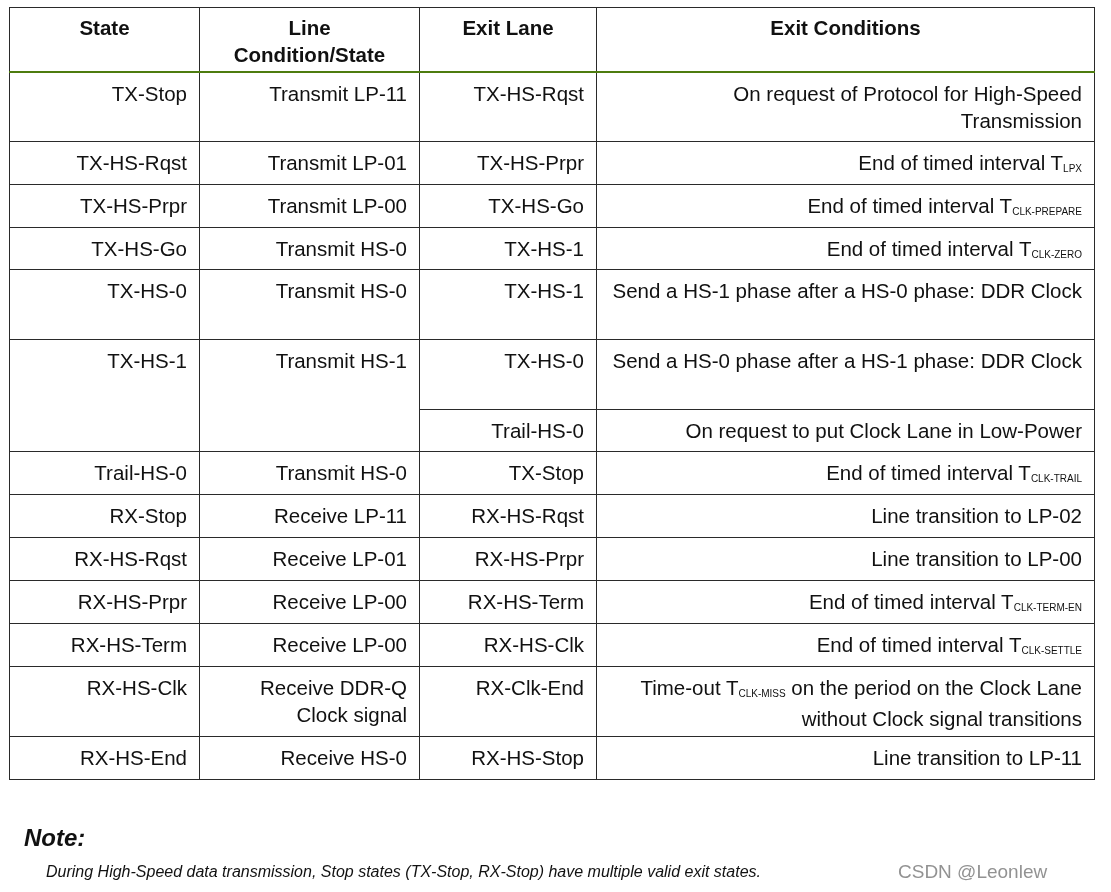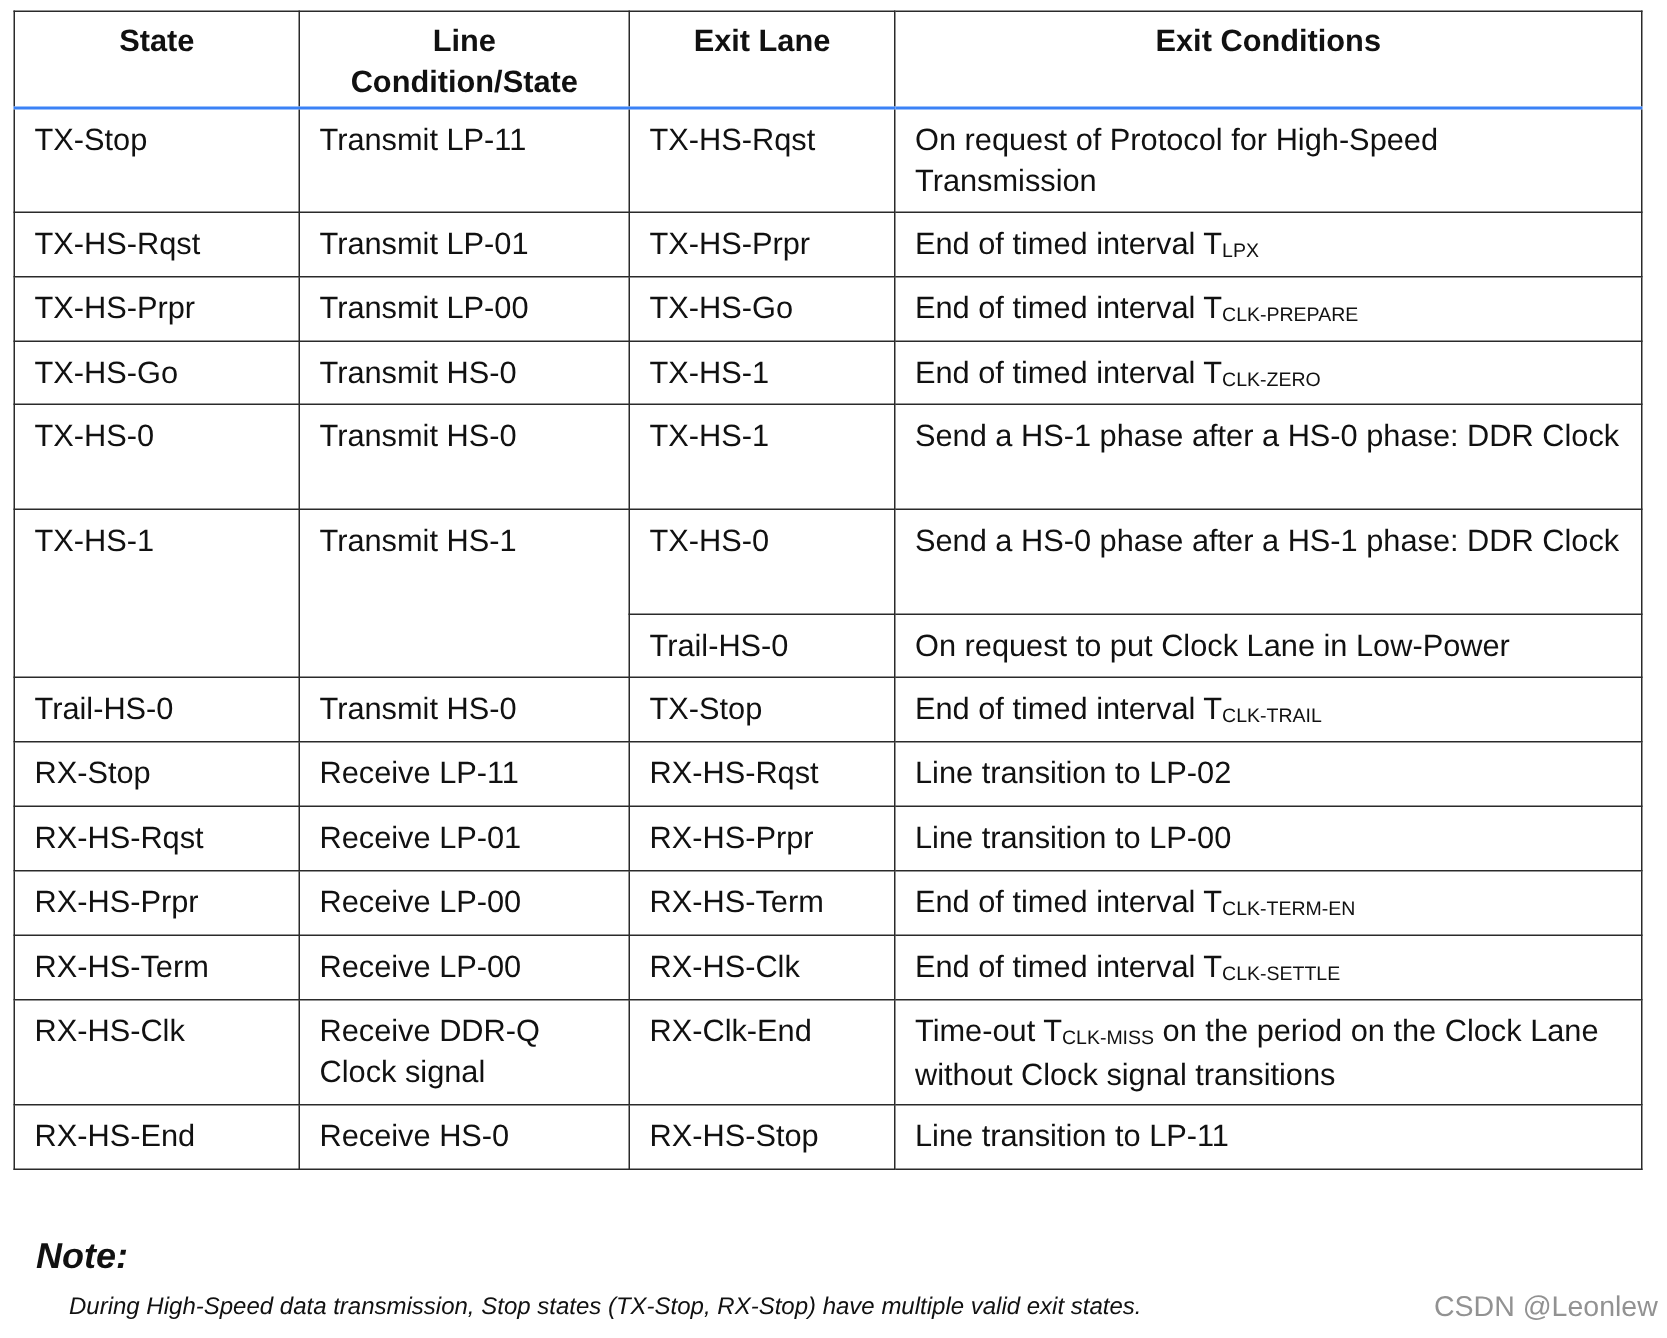--- a/index.html
+++ b/index.html
@@ -13,49 +13,49 @@
     width: 1085px;
     font-size: 20.5px; line-height: 27px;
   }
   table.state-table col.c1 { width: 190px; }
   table.state-table col.c2 { width: 220px; }
   table.state-table col.c3 { width: 177px; }
   table.state-table col.c4 { width: 498px; }
   table.state-table th, table.state-table td {
     border: 1.5px solid #2a2a2a;
     vertical-align: top;
-    text-align: left;
+    text-align: right;
     padding: 7px 12px 0 13px;
     box-sizing: border-box;
   }
   table.state-table th {
     font-weight: bold; text-align: center;
     padding-top: 6px; padding-left: 4px; padding-right: 4px;
     line-height: 27px;
   }
   table.state-table thead tr { height: 64px; }
-  table.state-table thead tr th { border-bottom: 2px solid #3b82f6; }
+  table.state-table thead tr th { border-bottom: 2px solid #4d7c0f; }
   tr.h70 { height: 70px; }
   tr.h43 { height: 43px; }
   tr.h42 { height: 42px; }
   sub.tsub {
-    font-size: 13px; vertical-align: baseline; position: relative; top: 2px;
+    font-size: 10px; vertical-align: baseline; position: relative; top: 2px;
     letter-spacing: 0;
   }
   .note {
     position: absolute; left: 24px; top: 824px;
     font-style: italic; font-size: 24px; line-height: 27px;
   }
   .note-title { font-weight: bold; }
   .note-text {
     position: absolute; left: 46px; top: 858px; white-space: nowrap;
     font-style: italic; font-size: 16px; line-height: 27px;
   }
   .watermark {
-    position: absolute; left: 956px; top: 860px; white-space: nowrap;
+    position: absolute; left: 898px; top: 860px; white-space: nowrap;
     font-size: 19px; color: rgba(110,110,110,0.75); line-height: 24px;
   }
 </style>
 </head>
 <body>
 
 <table class="state-table">
   <colgroup>
     <col class="c1">
       <col class="c2">

